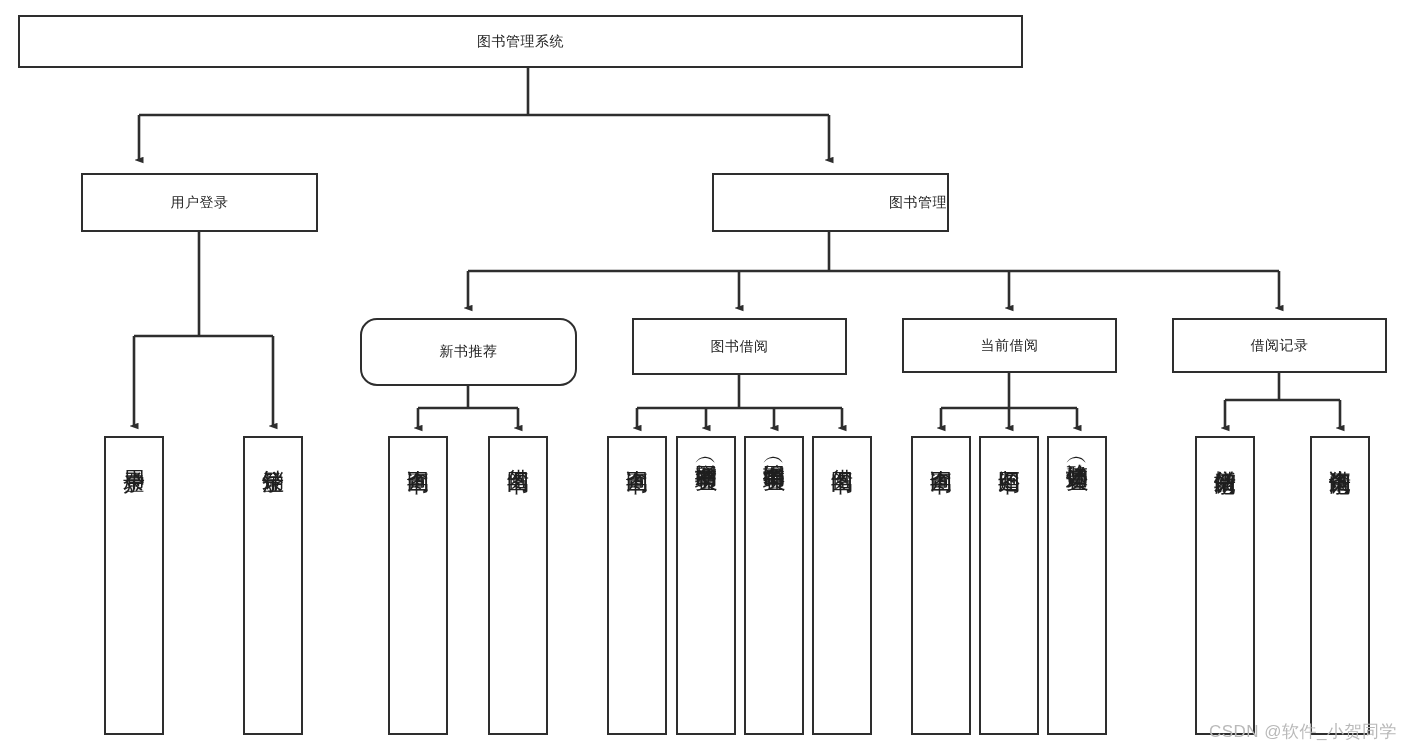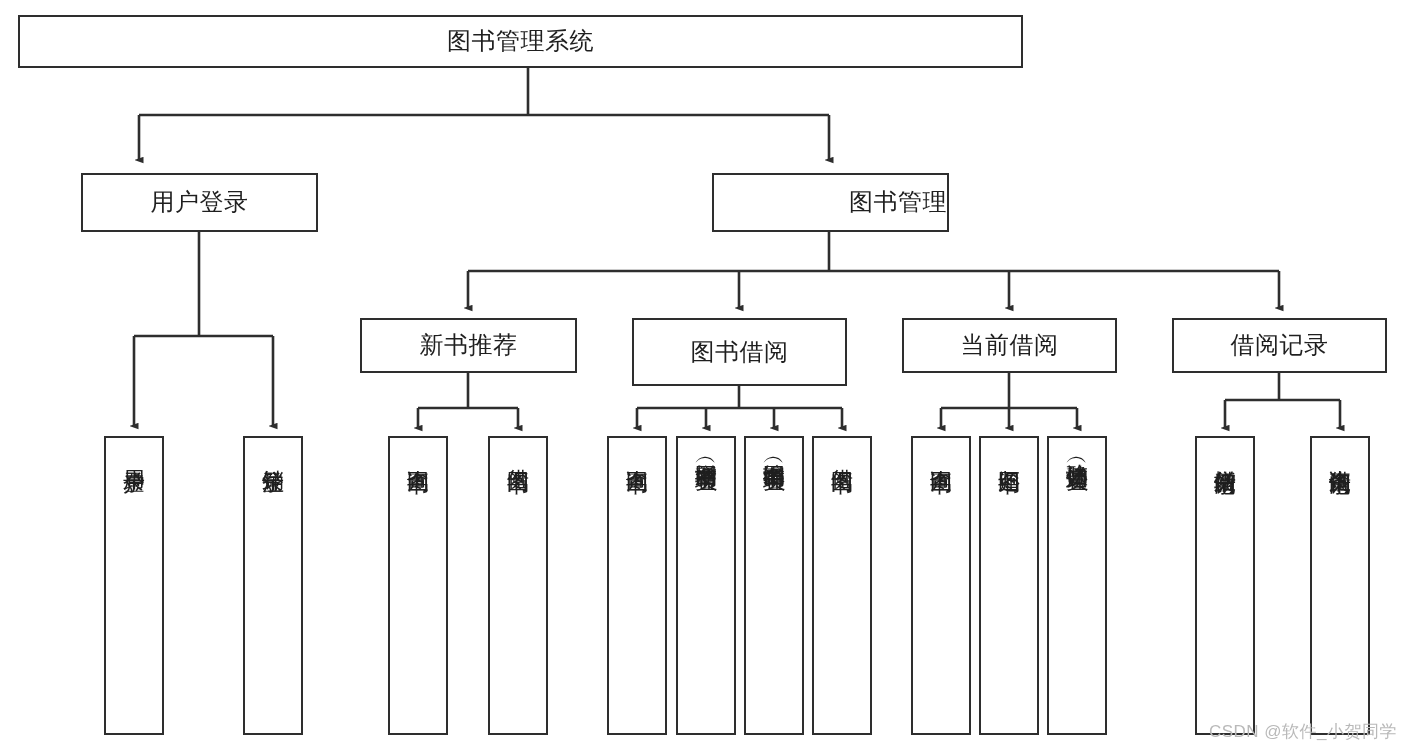--- a/index.html
+++ b/index.html
@@ -31,21 +31,21 @@
     position: absolute;
     box-sizing: border-box;
     background: #ffffff;
     border: 2.5px solid #2e2e2e;
     display: flex;
     align-items: center;
     justify-content: center;
     color: #1a1a1a;
   }
   .node-label {
-    font-size: 24px;
+    font-size: 14px;
     line-height: 1.12;
     letter-spacing: 0.5px;
     white-space: nowrap;
     color: #1f1f1f;
   }
   .node-box.vertical {
     align-items: flex-start;
     justify-content: center;
     padding-top: 14px;
   }
@@ -131,25 +131,25 @@
   </div>
 
   <div class="node-box" style="left:81px; top:173px; width:237px; height:59px;">
     <span class="node-label">用户登录</span>
   </div>
 
   <div class="node-box" style="left:712px; top:173px; width:237px; height:59px;justify-content:flex-end;">
     <span class="node-label">图书管理</span>
   </div>
 
-  <div class="node-box" style="left:360px; top:318px; width:217px; height:55px;">
+  <div class="node-box" style="left:360px; top:318px; width:217px; height:68px;border-radius:17px;">
     <span class="node-label">新书推荐</span>
   </div>
 
-  <div class="node-box" style="left:632px; top:318px; width:215px; height:68px;">
+  <div class="node-box" style="left:632px; top:318px; width:215px; height:57px;">
     <span class="node-label">图书借阅</span>
   </div>
 
   <div class="node-box" style="left:1172px; top:318px; width:215px; height:55px;">
     <span class="node-label">借阅记录</span>
   </div>
 
   <div class="node-box" style="left:902px; top:318px; width:215px; height:55px;">
     <span class="node-label">当前借阅</span>
   </div>

